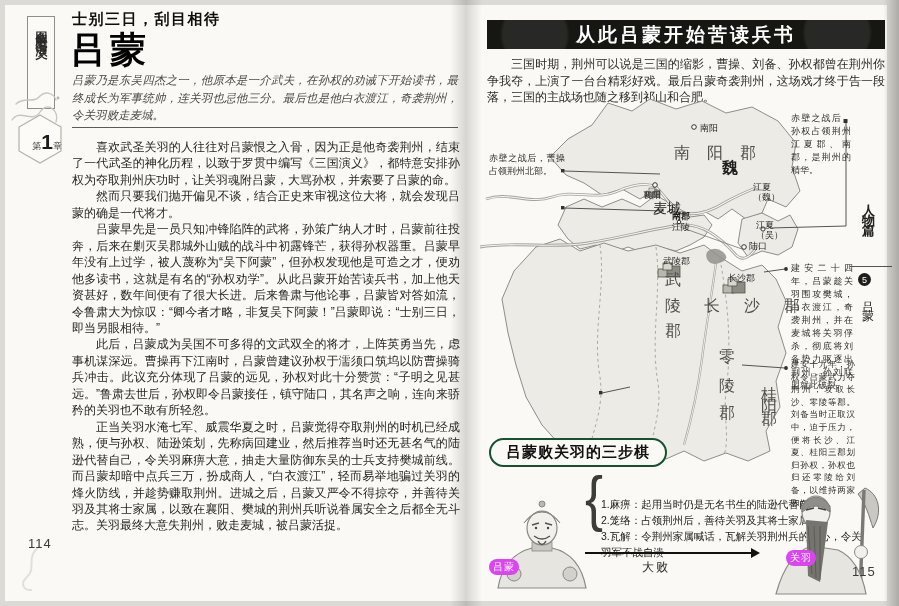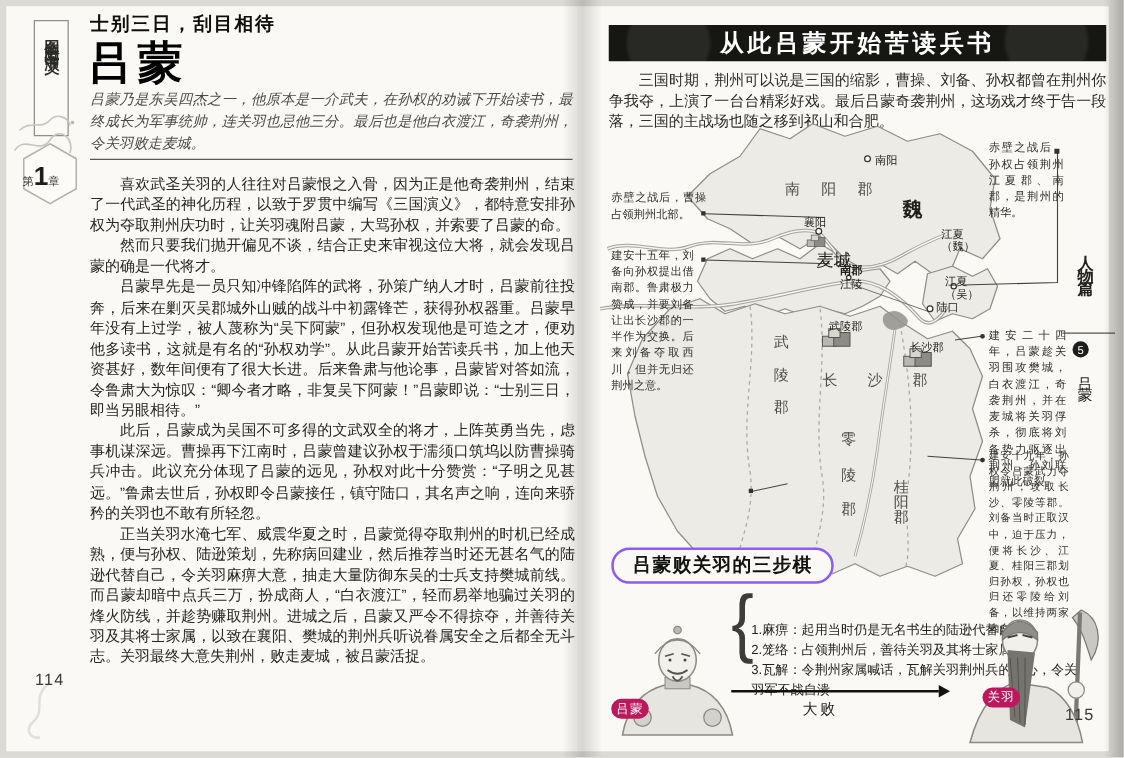--- a/index.html
+++ b/index.html
@@ -11,21 +11,21 @@
   .gutter{position:absolute;top:0;bottom:0;left:450px;width:32px;
           background:linear-gradient(90deg,rgba(0,0,0,0),rgba(0,0,0,.14) 50%,rgba(0,0,0,0));}
   .edge-right{position:absolute;top:0;bottom:0;right:0;width:16px;
           background:linear-gradient(90deg,rgba(0,0,0,0),rgba(0,0,0,.22));}
   .abs{position:absolute;}
 
   
   .sidebar-box{position:absolute;left:27px;top:16px;width:26px;height:86px;border:1px solid #8f8e89;
                display:flex;justify-content:center;align-items:flex-start;padding-top:5px;background:#fbfaf7;}
   .sidebar-box span{writing-mode:vertical-rl;font-size:12px;font-weight:bold;letter-spacing:3px;color:#2b2b29;}
-  .hex-text{position:absolute;left:18px;top:130px;width:44px;text-align:left;color:#3a3a37;}
+  .hex-text{position:absolute;left:18px;top:130px;width:44px;text-align:right;color:#3a3a37;}
   .hex-text .small{font-size:9px;}
   .hex-text .big{font-size:21px;font-weight:bold;color:#1c1c1a;}
   .l-subtitle{position:absolute;left:72px;top:10px;font-size:15px;font-weight:bold;letter-spacing:1.5px;color:#0e0e0c;text-align:center;}
   .l-title{position:absolute;left:70px;top:26px;font-size:36px;font-weight:bold;letter-spacing:4px;color:#000;}
   .l-intro{position:absolute;left:72px;top:72px;width:386px;font-size:11.5px;line-height:17.5px;
            color:#4c4b47;font-style:italic;text-align:justify;}
   .l-rule{position:absolute;left:72px;top:127px;width:386px;border-top:1px solid #5b5a56;}
   .l-body{position:absolute;left:72px;top:139px;width:388px;font-size:12px;line-height:16.45px;text-align:justify;color:#28282            6;}
   .l-body p{margin:0;text-indent:2em;}
   .pagenum{position:absolute;font-size:13px;color:#3b3b38;letter-spacing:1px;}
@@ -33,33 +33,33 @@
   
   .banner{position:absolute;left:487px;top:20px;width:398px;height:29px;background:#161613;
           display:flex;align-items:center;justify-content:center;color:#fff;font-size:19px;font-weight:bold;letter-spacing:3px;
           background-image:radial-gradient(circle at 12% 50%,rgba(255,255,255,.08) 0 9%,transparent 10%),
                            radial-gradient(circle at 88% 45%,rgba(255,255,255,.08) 0 9%,transparent 10%);}
   .r-intro{position:absolute;left:487px;top:56px;width:398px;font-size:12px;line-height:16.5px;
            text-align:justify;text-indent:2em;color:#2b2b28;}
   .maplabel{position:absolute;font-size:9px;color:#1f1f1d;white-space:nowrap;}
   .ml-bold{font-weight:bold;}
   .ml-2line{white-space:normal;width:22px;line-height:1.15;text-align:left;}
-  .spread{color:#504e49;font-size:12px;}
+  .spread{color:#504e49;font-size:16px;margin-left:46px;}
   .spread-v{writing-mode:vertical-rl;white-space:normal;}
   .ann{position:absolute;font-size:9px;line-height:13px;color:#2e2e2b;text-align:justify;}
-  .box-title{position:absolute;left:489px;top:438px;border:2px solid #8b5cf6;border-radius:15px;
+  .box-title{position:absolute;left:489px;top:438px;border:2px solid #14532d;border-radius:15px;
              padding:3px 15px;font-size:15px;font-weight:bold;color:#121210;background:#faf9f5;letter-spacing:1px;}
   .premise{position:absolute;left:506px;top:474px;width:382px;font-size:11.5px;color:#222220;}
   .steps{position:absolute;left:601px;top:496px;width:268px;font-size:10.5px;line-height:16px;color:#222220;}
   .steps::before{content:"{";position:absolute;left:-16px;top:-6px;font-size:54px;font-weight:200;color:#3c3c38;transform:scaleY(1.12);}
   .arrow{position:absolute;left:585px;top:552px;width:166px;height:2px;background:#111;}
   .arrow::after{content:"";position:absolute;right:-9px;top:-4px;border-left:9px solid #111;
                 border-top:5px solid transparent;border-bottom:5px solid transparent;}
   .arrow-label{position:absolute;left:642px;top:559px;font-size:12px;letter-spacing:2px;color:#2a2a27;}
-  .badge{position:absolute;background:#be185d;color:#fff;border-radius:8px;font-size:10px;
+  .badge{position:absolute;background:#d946ef;color:#fff;border-radius:8px;font-size:10px;
          padding:1px 4px;letter-spacing:1px;}
   .m-sec{position:absolute;left:859px;top:194px;writing-mode:vertical-rl;font-size:13px;font-weight:bold;
          letter-spacing:10px;color:#222220;}
   .m-rule{position:absolute;left:850px;top:266px;width:42px;border-top:1px solid #55544f;}
   .m-badge{position:absolute;left:858px;top:273px;width:13px;height:13px;border-radius:50%;background:#1d1d1b;
            color:#fff;font-size:9px;display:flex;align-items:center;justify-content:center;}
   .m-entry{position:absolute;left:859px;top:292px;writing-mode:vertical-rl;font-size:12px;letter-spacing:8px;color:#222220;}
 </style>
 </head>
 <body>
@@ -170,36 +170,35 @@
     </g>
 
     <use href="#fort" x="178" y="168"></use>
     <use href="#fort" x="243" y="184" transform="scale(1)"></use>
     <use href="#fort" x="214" y="120" transform="translate(76 43) scale(0.65) translate(-76 -43)"></use>
   </svg>
 
   <span class="maplabel" style="left:700px;top:122px">南阳</span>
   <span class="maplabel spread" style="left:628px;top:143px;letter-spacing:17px">南阳郡</span>
   <span class="maplabel ml-bold" style="left:722px;top:158px;font-size:16px">魏</span>
-  <span class="maplabel" style="left:643px;top:172px">襄阳</span>
+  <span class="maplabel" style="left:643px;top:189px">襄阳</span>
   <span class="maplabel" style="left:653px;top:200px;font-size:14px">麦城</span>
   <span class="maplabel ml-bold" style="left:672px;top:210px">南郡</span>
   <span class="maplabel" style="left:672px;top:221px">江陵</span>
   <span class="maplabel ml-2line" style="left:753px;top:182px">江夏（魏）</span>
   <span class="maplabel ml-2line" style="left:756px;top:220px">江夏（吴）</span>
   <span class="maplabel" style="left:749px;top:240px">陆口</span>
   <span class="maplabel" style="left:663px;top:255px">武陵郡</span>
   <span class="maplabel" style="left:728px;top:272px">长沙郡</span>
   <span class="maplabel spread spread-v" style="left:616px;top:258px;letter-spacing:26px">武陵郡</span>
   <span class="maplabel spread" style="left:658px;top:296px;letter-spacing:24px">长沙郡</span>
   <span class="maplabel spread spread-v" style="left:670px;top:336px;letter-spacing:28px">零陵郡</span>
   <span class="maplabel spread spread-v" style="left:712px;top:374px;letter-spacing:12px">桂阳郡</span>
 
   <div class="ann" style="left:489px;top:152px;width:76px">赤壁之战后，曹操占领荆州北部。</div>
-  <div class="ann" style="left:489px;top:198px;width:66px">建安十五年，刘备向孙权提出借南郡。鲁肃极力赞成，并要刘备让出长沙郡的一半作为交换。后来刘备夺取西川，但并无归还荆州之意。</div>
   <div class="ann" style="left:791px;top:112px;width:60px">赤壁之战后，孙权占领荆州江夏郡、南郡，是荆州的精华。</div>
   <div class="ann" style="left:791px;top:262px;width:62px">建安二十四年，吕蒙趁关羽围攻樊城，白衣渡江，奇袭荆州，并在麦城将关羽俘杀，彻底将刘备势力驱逐出荆州，孙刘联盟就此破裂。</div>
   <div class="ann" style="left:791px;top:358px;width:64px;font-size:8.5px;line-height:12.6px">建安十九年，孙权令吕蒙武力夺荆州，攻取长沙、零陵等郡。刘备当时正取汉中，迫于压力，便将长沙、江夏、桂阳三郡划归孙权，孙权也归还零陵给刘备，以维持两家和好局面。</div>
 
   <div class="box-title">吕蒙败关羽的三步棋</div>
   <div class="steps">
     <div>1.麻痹：起用当时仍是无名书生的陆逊代替自己</div>
     <div>2.笼络：占领荆州后，善待关羽及其将士家属</div>
     <div>3.瓦解：令荆州家属喊话，瓦解关羽荆州兵的军心，令关羽军不战自溃</div>
   </div>

